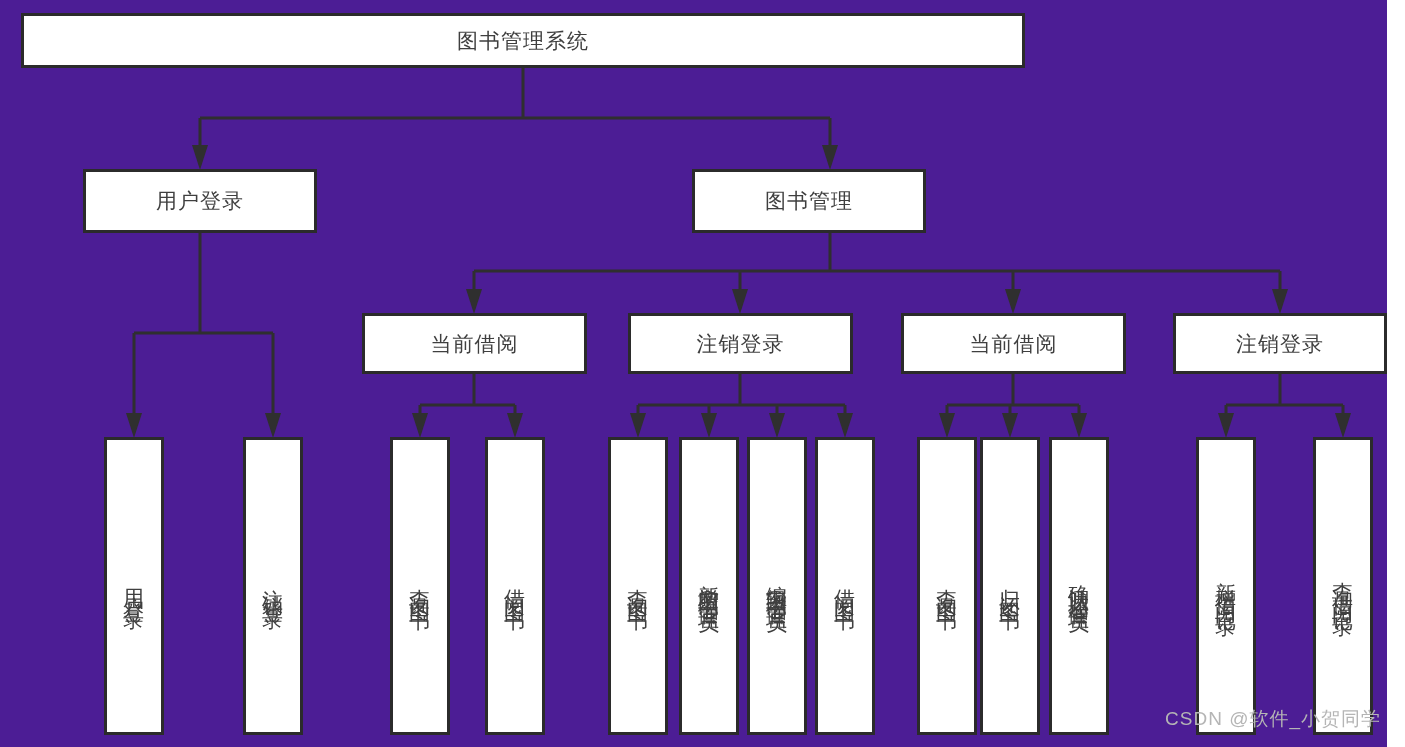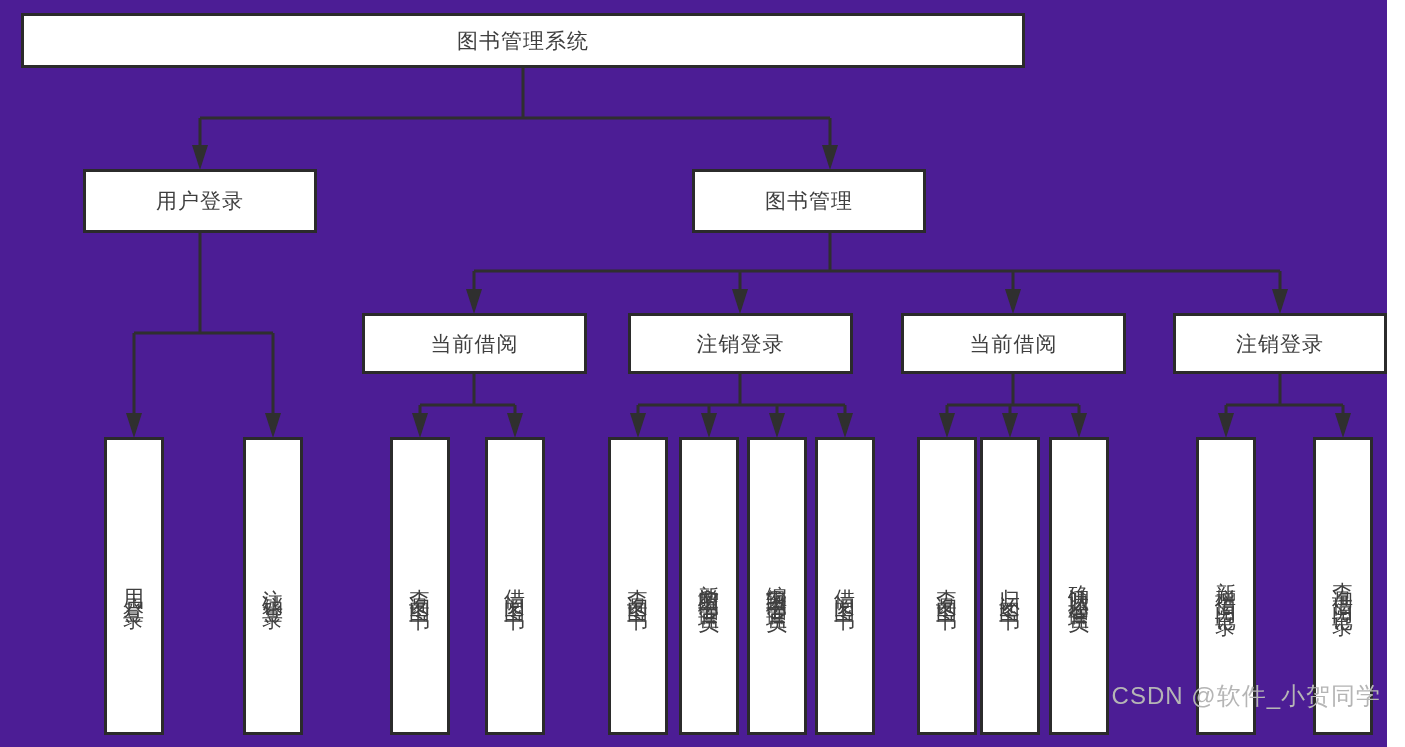--- a/index.html
+++ b/index.html
@@ -40,22 +40,22 @@
     letter-spacing: 7px;
     line-height: 1;
     padding: 8px 0;
   }
   .vnode.tight {
     letter-spacing: 4px;
   }
   #watermark {
     position: absolute;
     right: 6px;
-    top: 680px;
-    font-size: 24px;
+    top: 706px;
+    font-size: 19px;
     color: #b5b5b5;
     letter-spacing: 1px;
     z-index: 5;
     white-space: nowrap;
   }
 </style>
 </head>
 <body>
 
 <div id="canvas">

